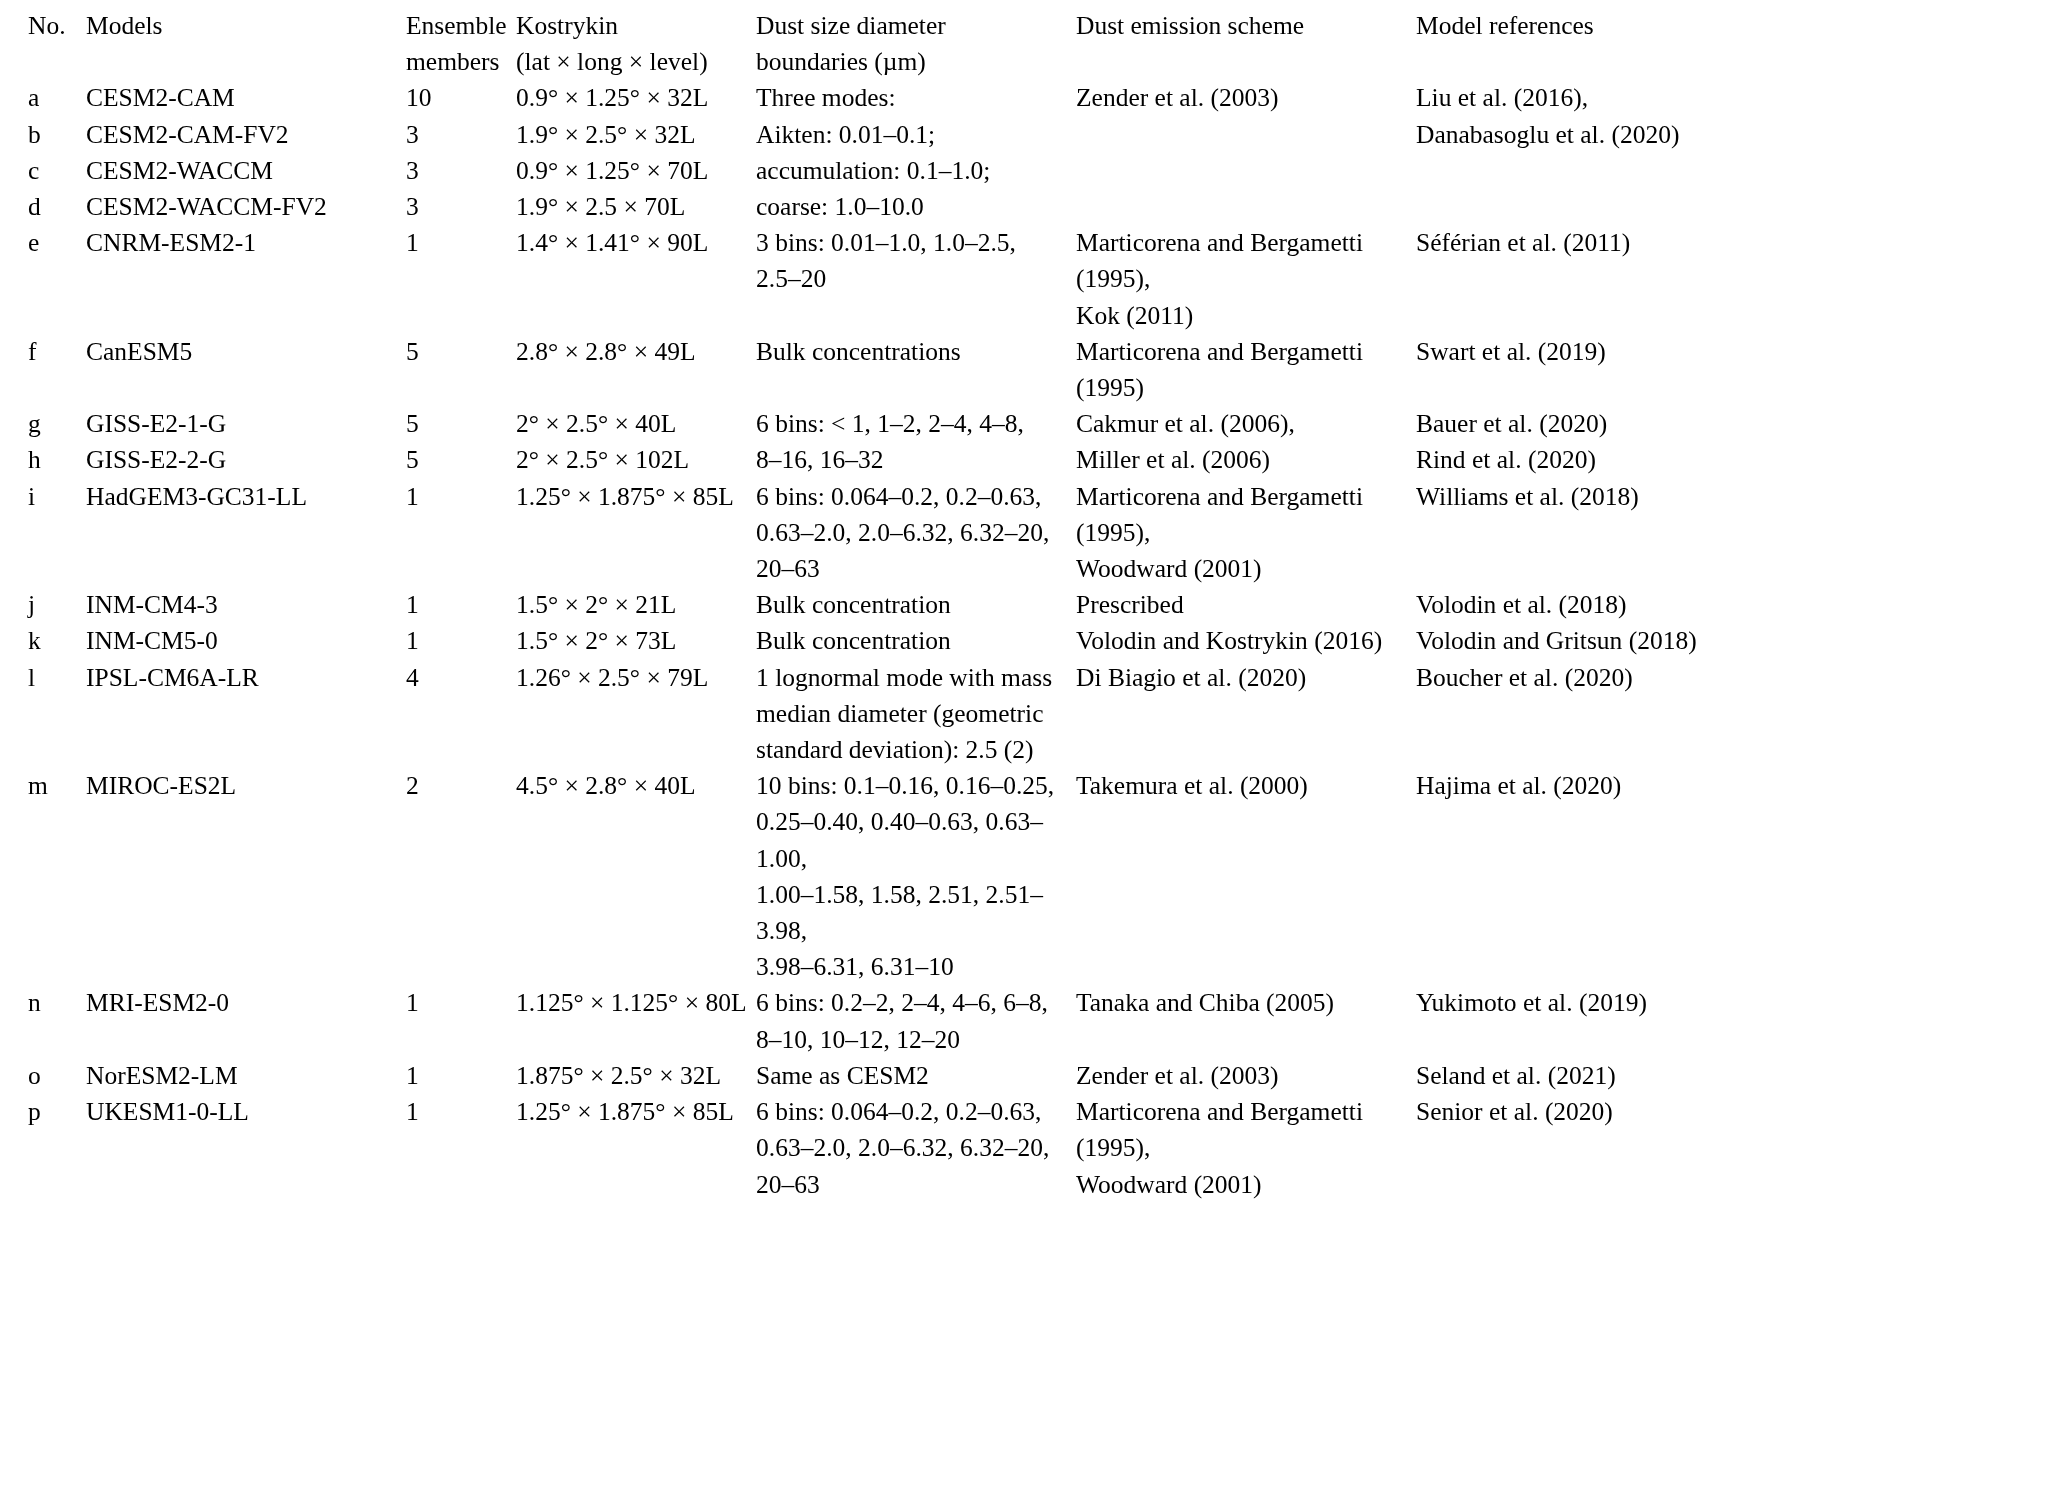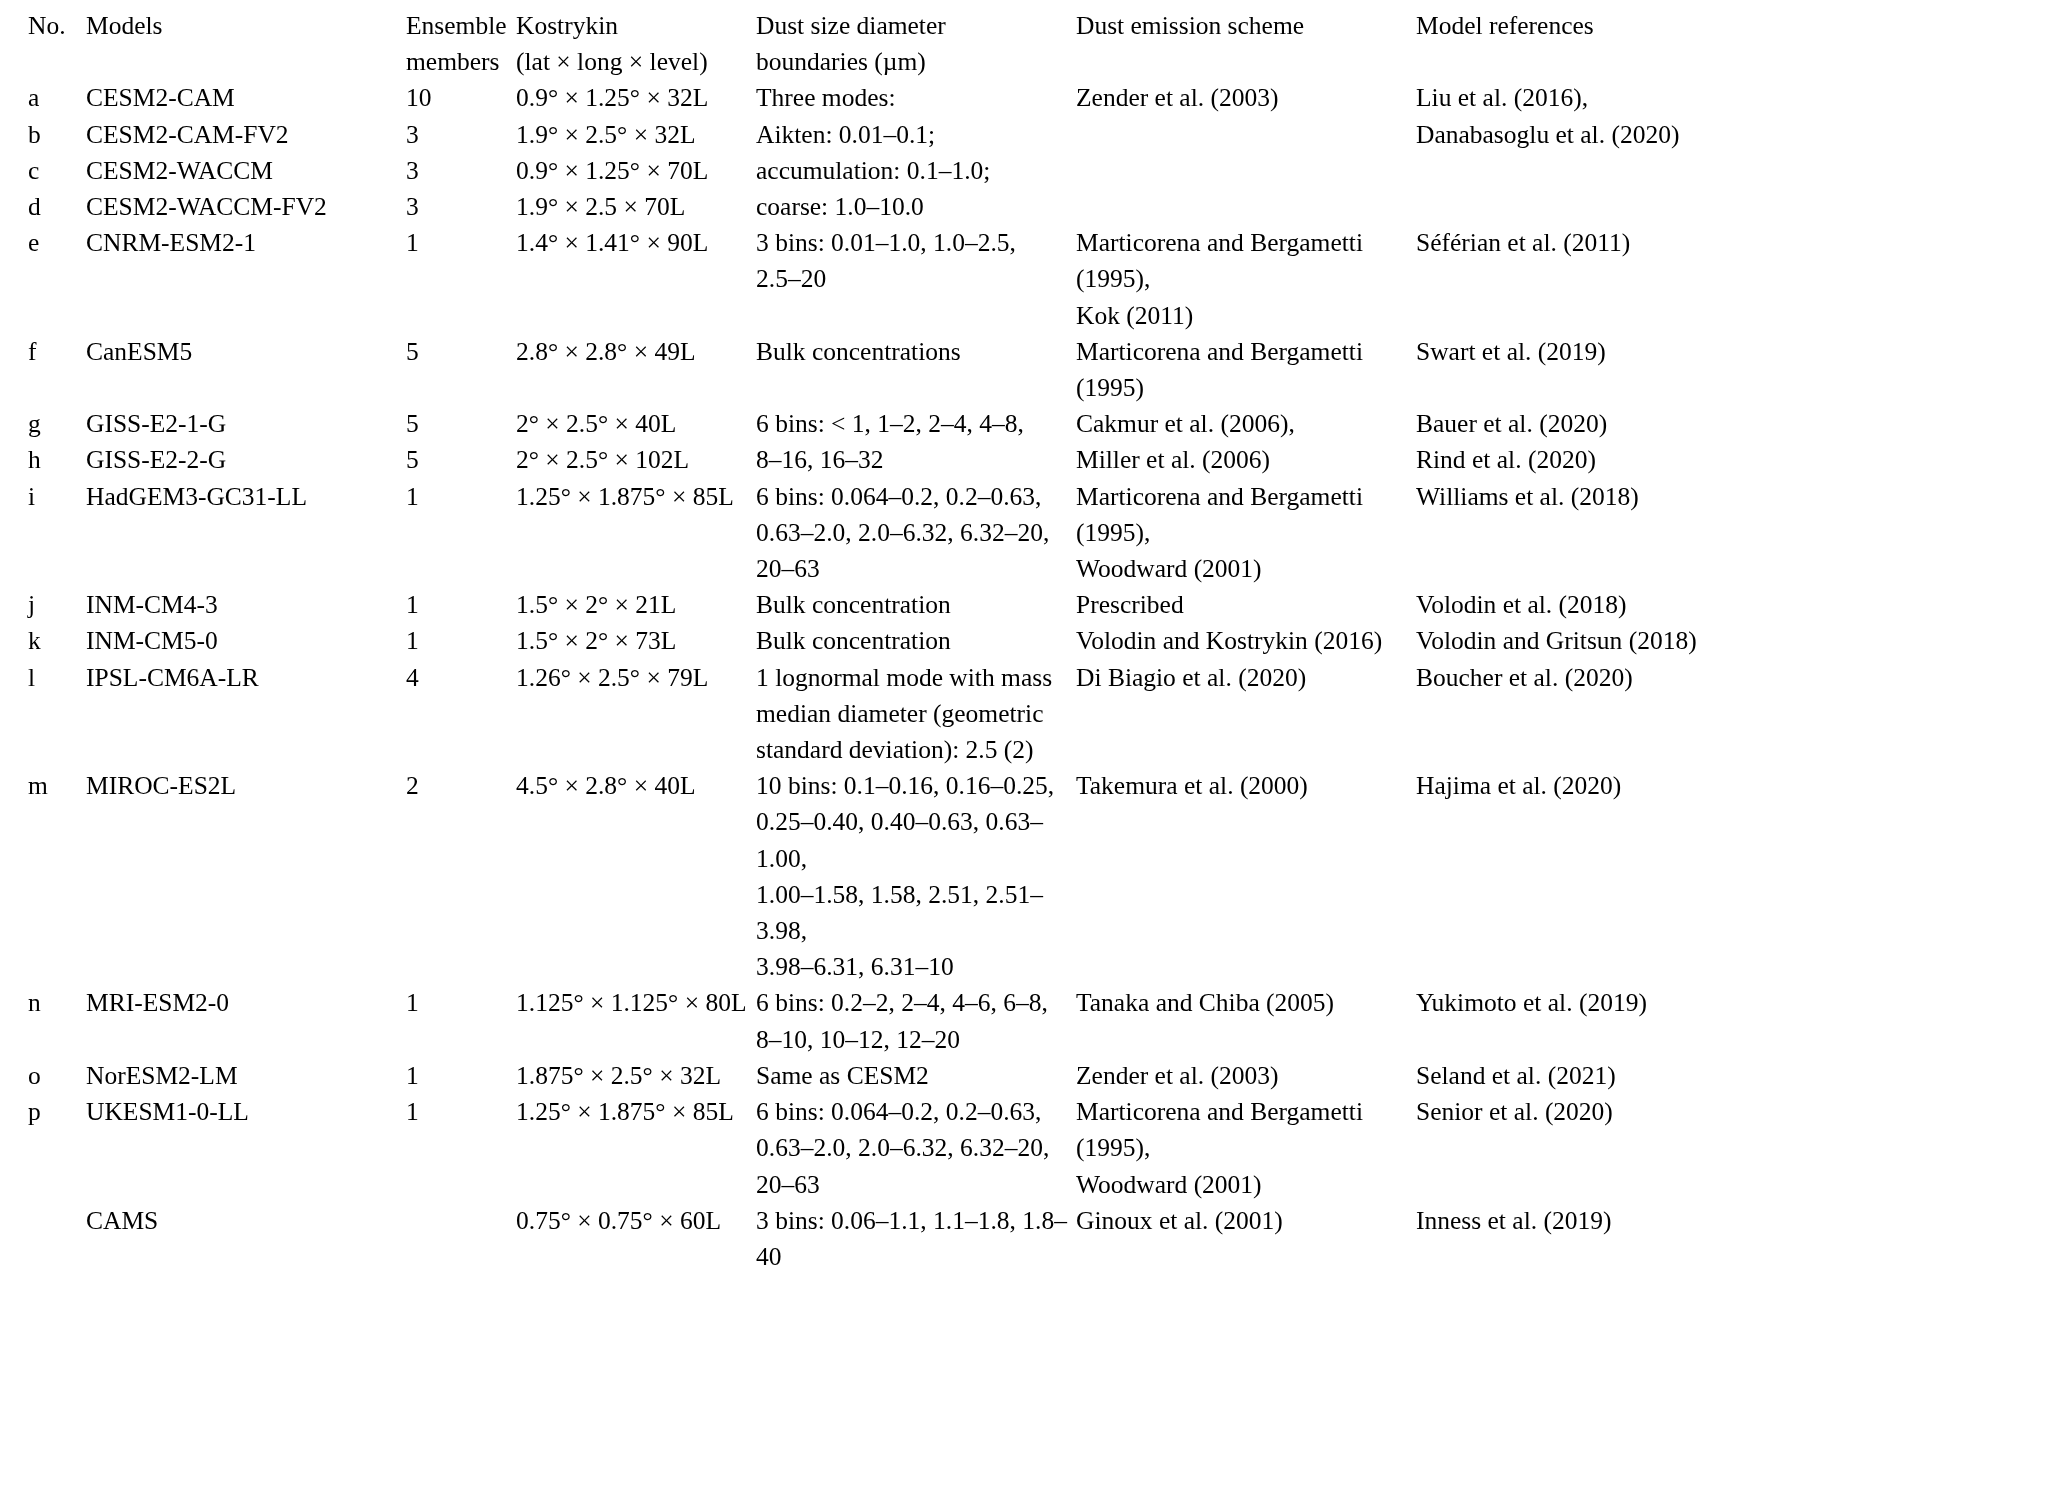--- a/index.html
+++ b/index.html
@@ -377,30 +377,15 @@
             <span class="ln">20–63</span>
           </td>
           <td class="cell spanblock">
             <span class="ln">Marticorena and Bergametti (1995),</span>
             <span class="ln">Woodward (2001)</span>
           </td>
           <td class="cell spanblock">
             <span class="ln">Senior et al. (2020)</span>
           </td>
         </tr>
-        <tr class="rule-thin rule-bottom">
-          <td class="cell pad-left no-rule"></td>
-          <td class="cell ">CAMS</td>
-          <td class="cell num"></td>
-          <td class="cell ">0.75° × 0.75° × 60L</td>
-          <td class="cell spanblock">
-            <span class="ln">3 bins: 0.06–1.1, 1.1–1.8, 1.8–40</span>
-          </td>
-          <td class="cell spanblock">
-            <span class="ln">Ginoux et al. (2001)</span>
-          </td>
-          <td class="cell spanblock">
-            <span class="ln">Inness et al. (2019)</span>
-          </td>
-        </tr>
       </tbody>
   </table>
 </div>
 
 </body></html>

